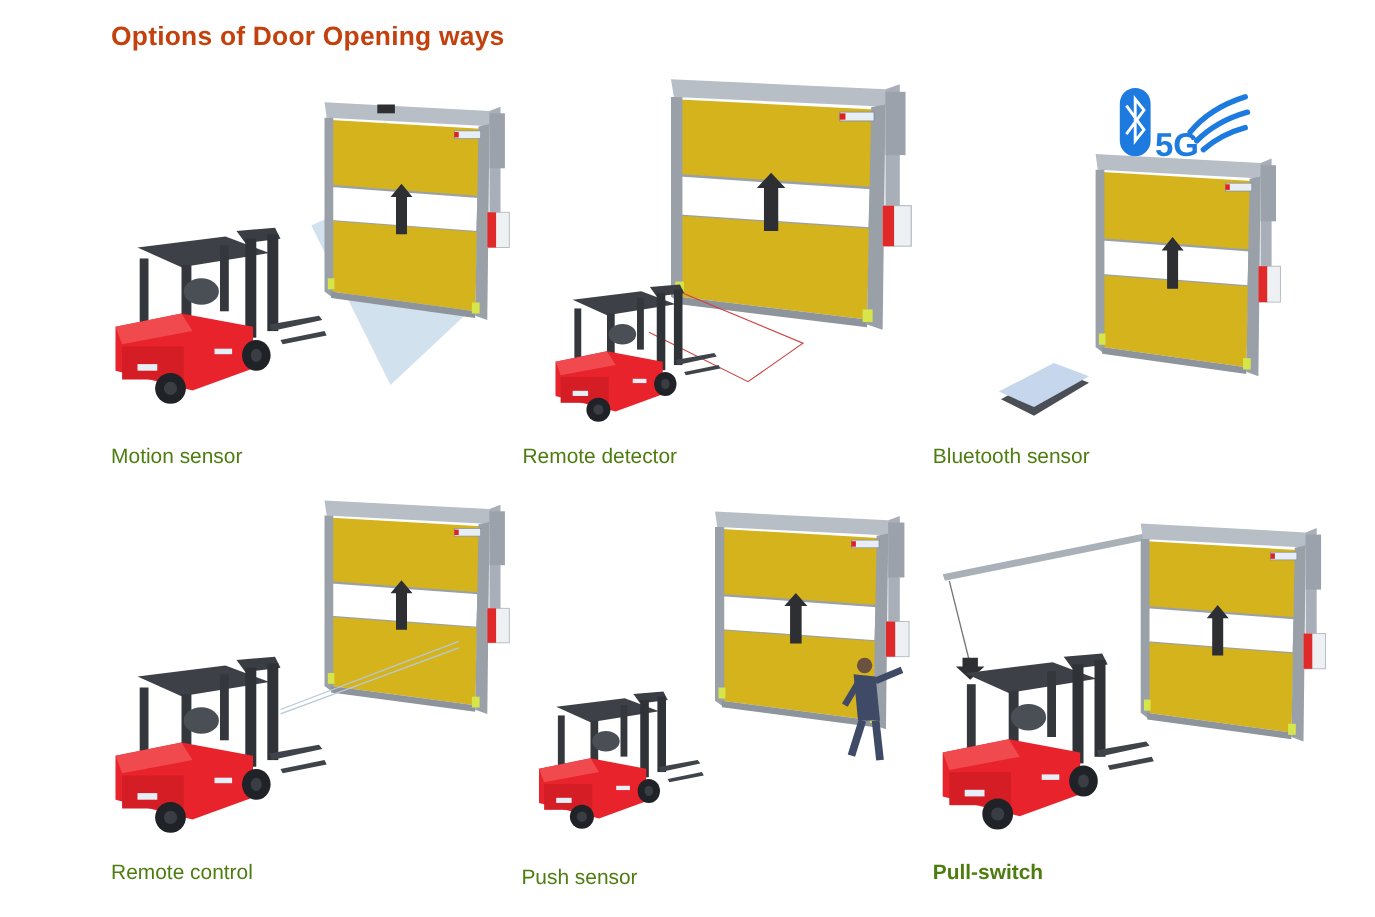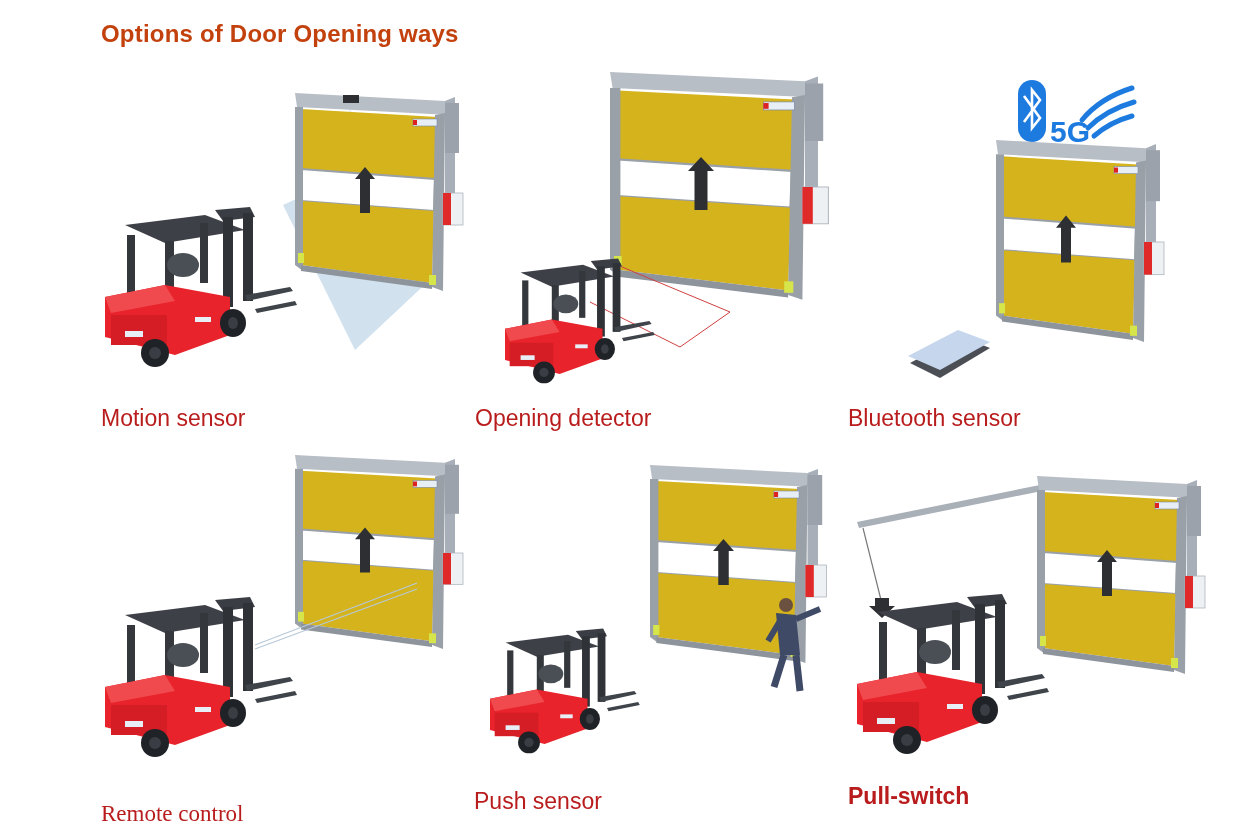--- a/index.html
+++ b/index.html
@@ -1,18 +1,18 @@
 <!DOCTYPE html>
 <html><head>
 <meta charset="utf-8">
 <style>
   html, body { margin:0; padding:0; background:#ffffff; }
   body { width:1250px; height:834px; position:relative; overflow:hidden; font-family:"Liberation Sans", sans-serif; }
   .title { position:absolute; left:101px; top:20px; font-size:24px; font-weight:bold; color:#c2410c; letter-spacing:0.2px; }
-  .cap { position:absolute; font-size:23px; color:#b91c1c; }
+  .cap { position:absolute; font-size:19px; color:#4d7c0f; }
   .scene { position:absolute; }
   svg { display:block; overflow:visible; }
 </style>
 </head>
 <body>
 
 <svg width="0" height="0" style="position:absolute">
   <defs>
 
     <g id="door">
@@ -77,21 +77,21 @@
   <svg width="320" height="310">
     <g transform="translate(110,0) scale(1.3,1.15)">
         <use href="#door"></use>
       </g>
     <polyline points="110,190 230,240 180,275 90,230" fill="none" stroke="#d04040" stroke-width="1"></polyline>
     <g transform="translate(5,185) scale(0.78)">
         <use href="#forklift"></use>
       </g>
   </svg>
 </div>
-<div class="cap" style="left:475px;top:405px;">Opening detector</div>
+<div class="cap" style="left:475px;top:405px;">Remote detector</div>
 
 <div class="scene" style="left:900px;top:78px;">
   <svg width="270" height="310">
     <g>
       <rect x="118" y="2" width="28" height="62" rx="14" fill="#1d7be0"></rect>
       <polyline points="124,18 140,40 132,50 132,12 140,22 124,44" fill="none" stroke="#ffffff" stroke-width="2.6"></polyline>
     </g>
     <text x="150" y="64" font-family="Liberation Sans, sans-serif" font-weight="bold" font-size="30" fill="#1d7be0">5G</text>
     <g fill="none" stroke="#1d7be0" stroke-width="5" stroke-linecap="round">
       <path d="M182,42 Q200,20 232,10"></path>
@@ -114,21 +114,21 @@
     <g transform="translate(190,0) scale(1,0.98)">
         <use href="#door"></use>
       </g>
     <line x1="150" y1="190" x2="312" y2="128" stroke="#b7c9d8" stroke-width="1.2"></line>
     <line x1="150" y1="194" x2="312" y2="134" stroke="#b7c9d8" stroke-width="1.2"></line>
     <g transform="translate(0,140)">
         <use href="#forklift"></use>
       </g>
   </svg>
 </div>
-<div class="cap" style="left:101px;top:801px;font-family:Liberation Serif, serif;">Remote control</div>
+<div class="cap" style="left:101px;top:783px;">Remote control</div>
 
 <div class="scene" style="left:490px;top:465px;">
   <svg width="370" height="300">
     <g transform="translate(160,0) scale(1.05,1)">
         <use href="#door"></use>
       </g>
     <g>
       <circle cx="296" cy="140" r="7" fill="#6b5240"></circle>
       <polygon points="286,148 306,150 310,190 290,190" fill="#3e4a66"></polygon>
       <line x1="306" y1="154" x2="330" y2="144" stroke="#3e4a66" stroke-width="6"></line>

